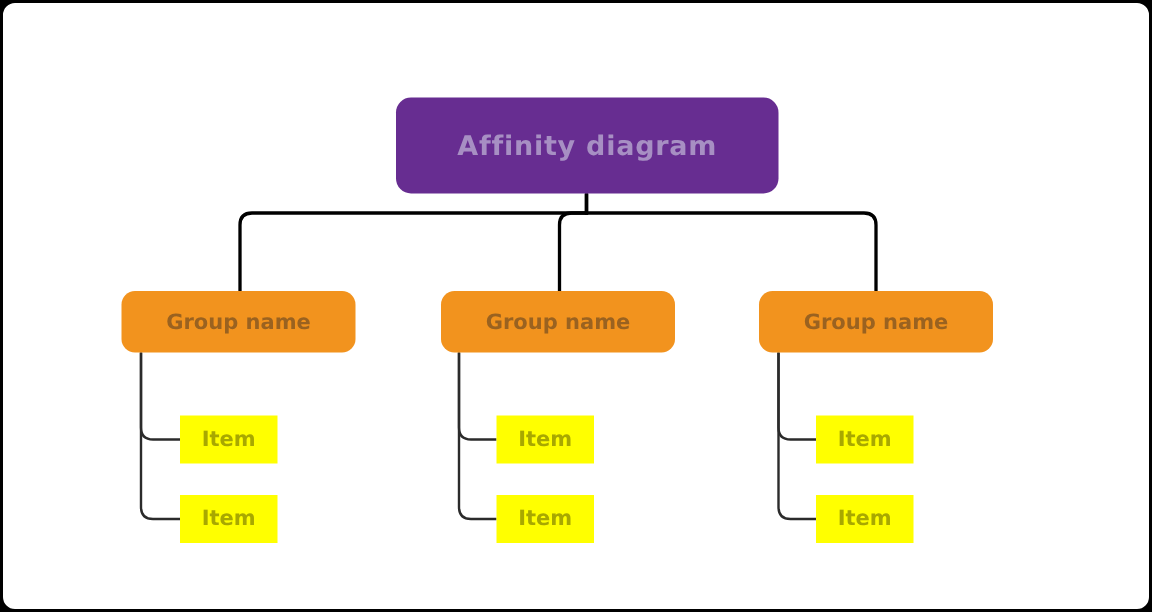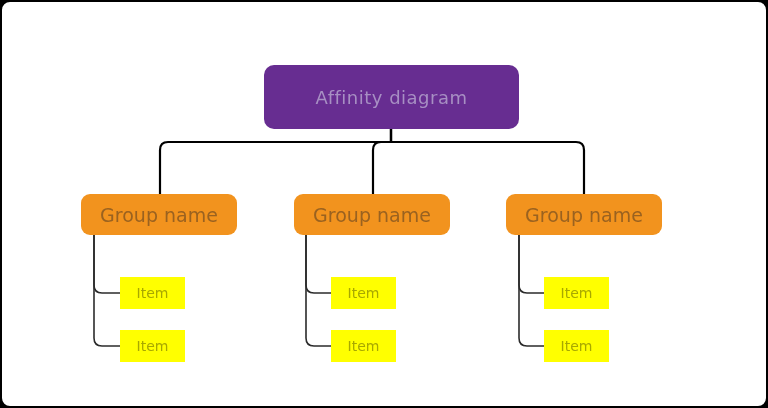--- a/index.html
+++ b/index.html
@@ -26,42 +26,42 @@
     left: 0; top: 0;
     width: 768px;
     height: 408px;
     pointer-events: none;
   }
   .node {
     position: absolute;
     display: flex;
     align-items: center;
     justify-content: center;
-    font-weight: normal;
+    font-weight: bold;
     text-align: center;
     box-sizing: border-box;
     cursor: default;
     white-space: nowrap;
   }
   .node-root {
     left: 262px; top: 63px;
     width: 255px; height: 64px;
     border-radius: 10px;
     background: var(--root-fill, #672D91);
     color: var(--root-text, #A78FC3);
     font-size: 18px;
     letter-spacing: 0.5px;
   }
   .node-group {
     top: 192px;
     width: 156px; height: 41px;
     border-radius: 9px;
     background: var(--group-fill, #F2931E);
     color: var(--group-text, #9A6220);
-    font-size: 19px;
+    font-size: 14px;
   }
   .node-group.g1 { left: 79px; }
   .node-group.g2 { left: 292px; }
   .node-group.g3 { left: 504px; }
   .node-item {
     width: 65px; height: 32px;
     border-radius: 0;
     background: var(--item-fill, #FFFF00);
     color: var(--item-text, #A8A800);
     font-size: 14px;

